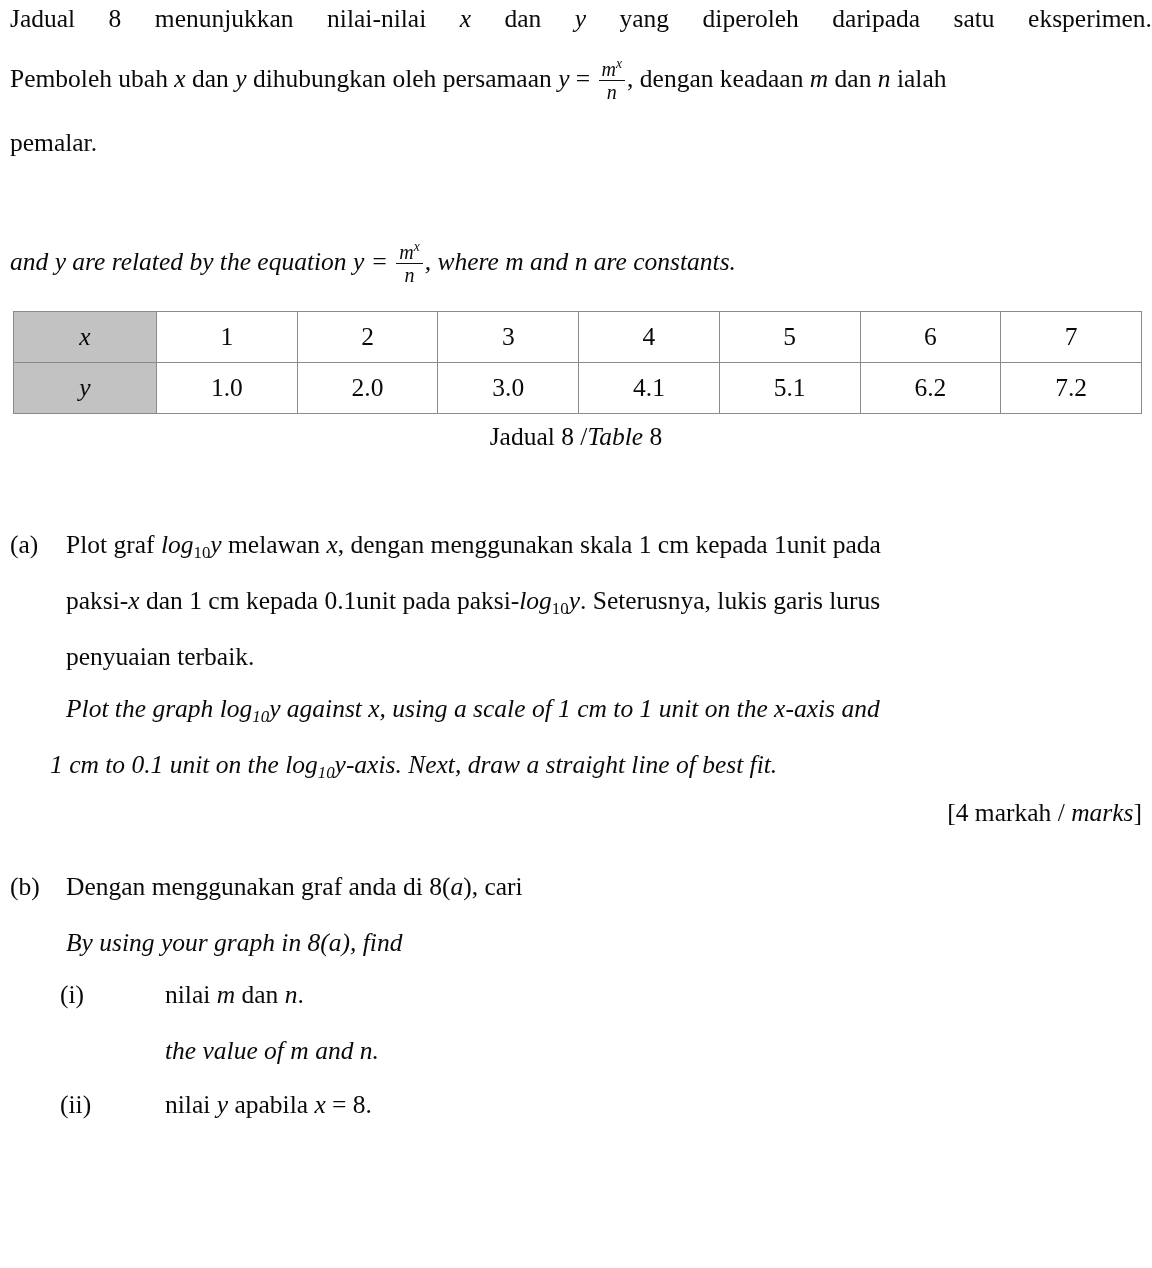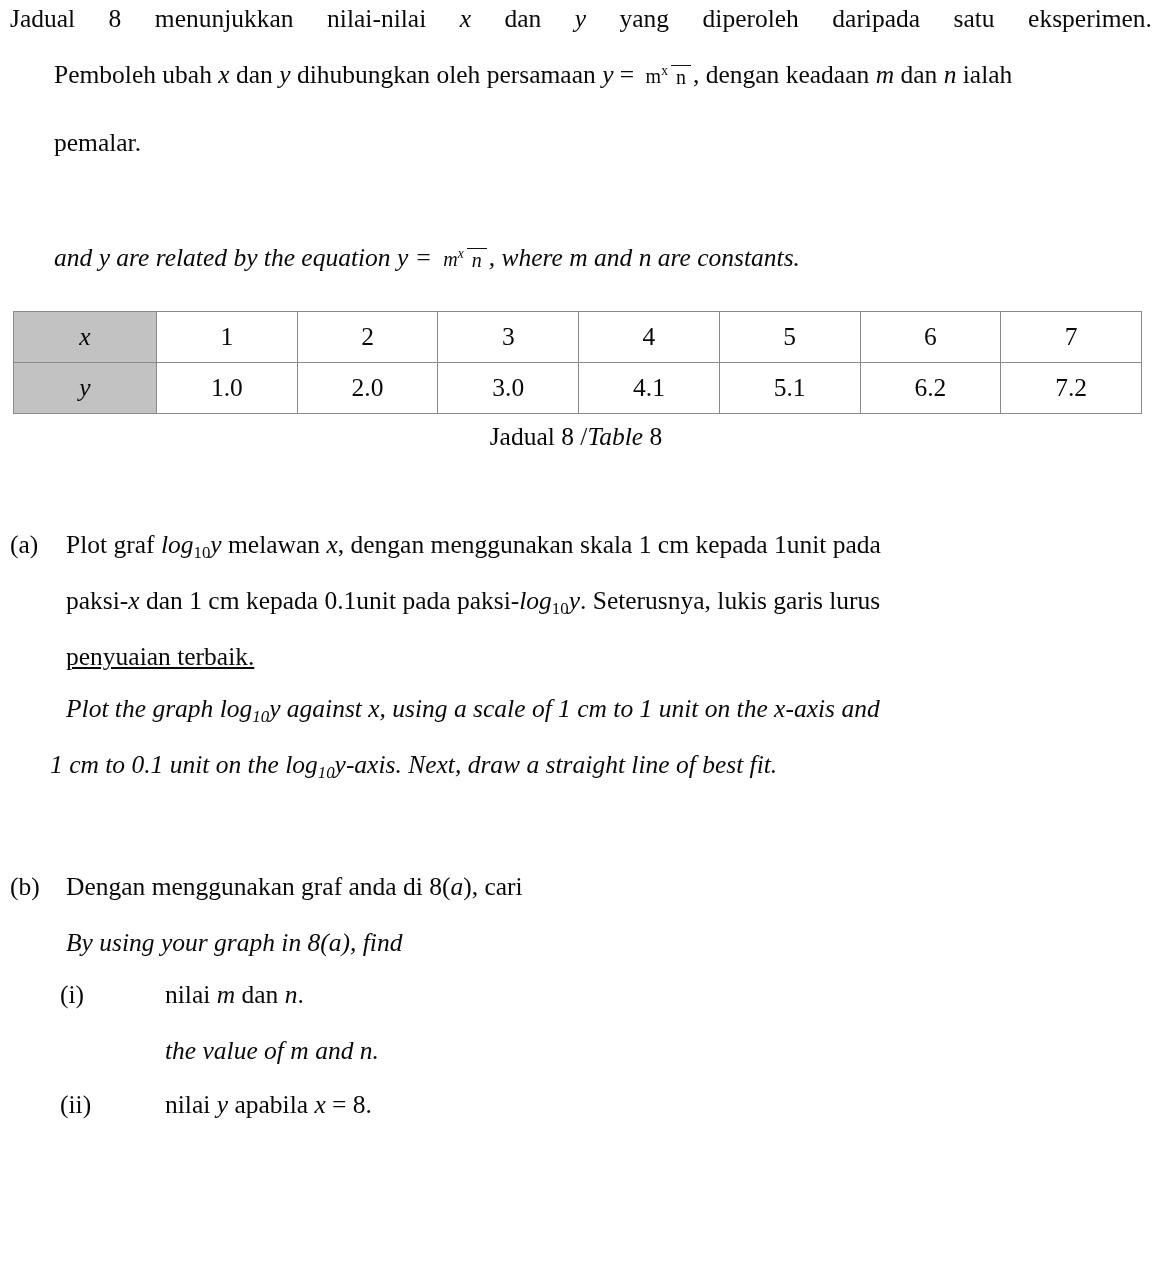--- a/index.html
+++ b/index.html
@@ -24,37 +24,37 @@
   }
   .ital {
     font-style: italic;
   }
 
   
   .stem-line {
     position: absolute;
     white-space: nowrap;
     font-size: 25.5px;
-    margin-left: 44px;
   }
   .justify-line {
     position: absolute;
     display: flex;
     font-size: 25.5px;
     white-space: nowrap;
   }
   .justify-line > span { display: inline-block; }
   .spacer { flex: 1 1 auto; }
 
   
   .frac {
     display: inline-flex;
-    flex-direction: row;
+    flex-direction: column;
     align-items: center;
     vertical-align: middle;
+    font-style: italic;
     line-height: 1;
     position: relative;
     top: -1px;
     margin: 0 2px;
   }
   .frac .num {
     font-size: 20px;
     padding: 0 3px 1px 3px;
     line-height: 1;
   }
@@ -218,32 +218,35 @@
   <div class="qmark" style="left:10px; top:530px;">(a)</div>
 
   <div class="qbody" style="left:66px; top:530px;">
     <span>Plot graf </span><span class="logsub"><span>log</span><sub>10</sub></span><span class="mi">y</span><span> melawan </span><span class="mi">x</span><span>, dengan menggunakan skala 1 cm kepada 1unit pada</span>
   </div>
 
   <div class="qbody" style="left:66px; top:586px;">
     <span>paksi-</span><span class="mi">x</span><span> dan 1 cm kepada 0.1unit pada paksi-</span><span class="logsub"><span>log</span><sub>10</sub></span><span class="mi">y</span><span>. Seterusnya, lukis garis lurus</span>
   </div>
 
-  <div class="qbody" style="left:66px; top:642px;text-decoration:underline;">
+  <div class="qbody" style="left:66px; top:642px;">
     <span>penyuaian terbaik.</span>
   </div>
 
   <div class="qbody ital" style="left:66px; top:694px;">
     <span>Plot the graph log</span><sub class="logsub it-sub" style="font-size:0.66em; vertical-align:-0.28em; line-height:0;">10</sub><span>y</span><span> against x, using a scale of 1 cm to 1 unit on the x-axis and</span>
   </div>
 
   <div class="qbody ital" style="left:10px; top:750px;margin-left:40px;">
     <span>1 cm to 0.1 unit on the log</span><sub class="logsub it-sub" style="font-size:0.66em; vertical-align:-0.28em; line-height:0;">10</sub><span>y-axis. Next, draw a straight line of best fit.</span>
   </div>
 
+  <div class="marks" style="top:798px;">
+    <span>[4 markah / </span><span class="m-it">marks</span><span>]</span>
+  </div>
 
   <div class="qmark" style="left:10px; top:872px;">(b)</div>
 
   <div class="qbody" style="left:66px; top:872px;">
     <span>Dengan menggunakan graf anda di 8(</span><span class="mi">a</span><span>), cari</span>
   </div>
 
   <div class="qbody ital" style="left:66px; top:928px;">
     <span>By using your graph in 8(</span><span>a</span><span>), </span><span>find</span>
   </div>

